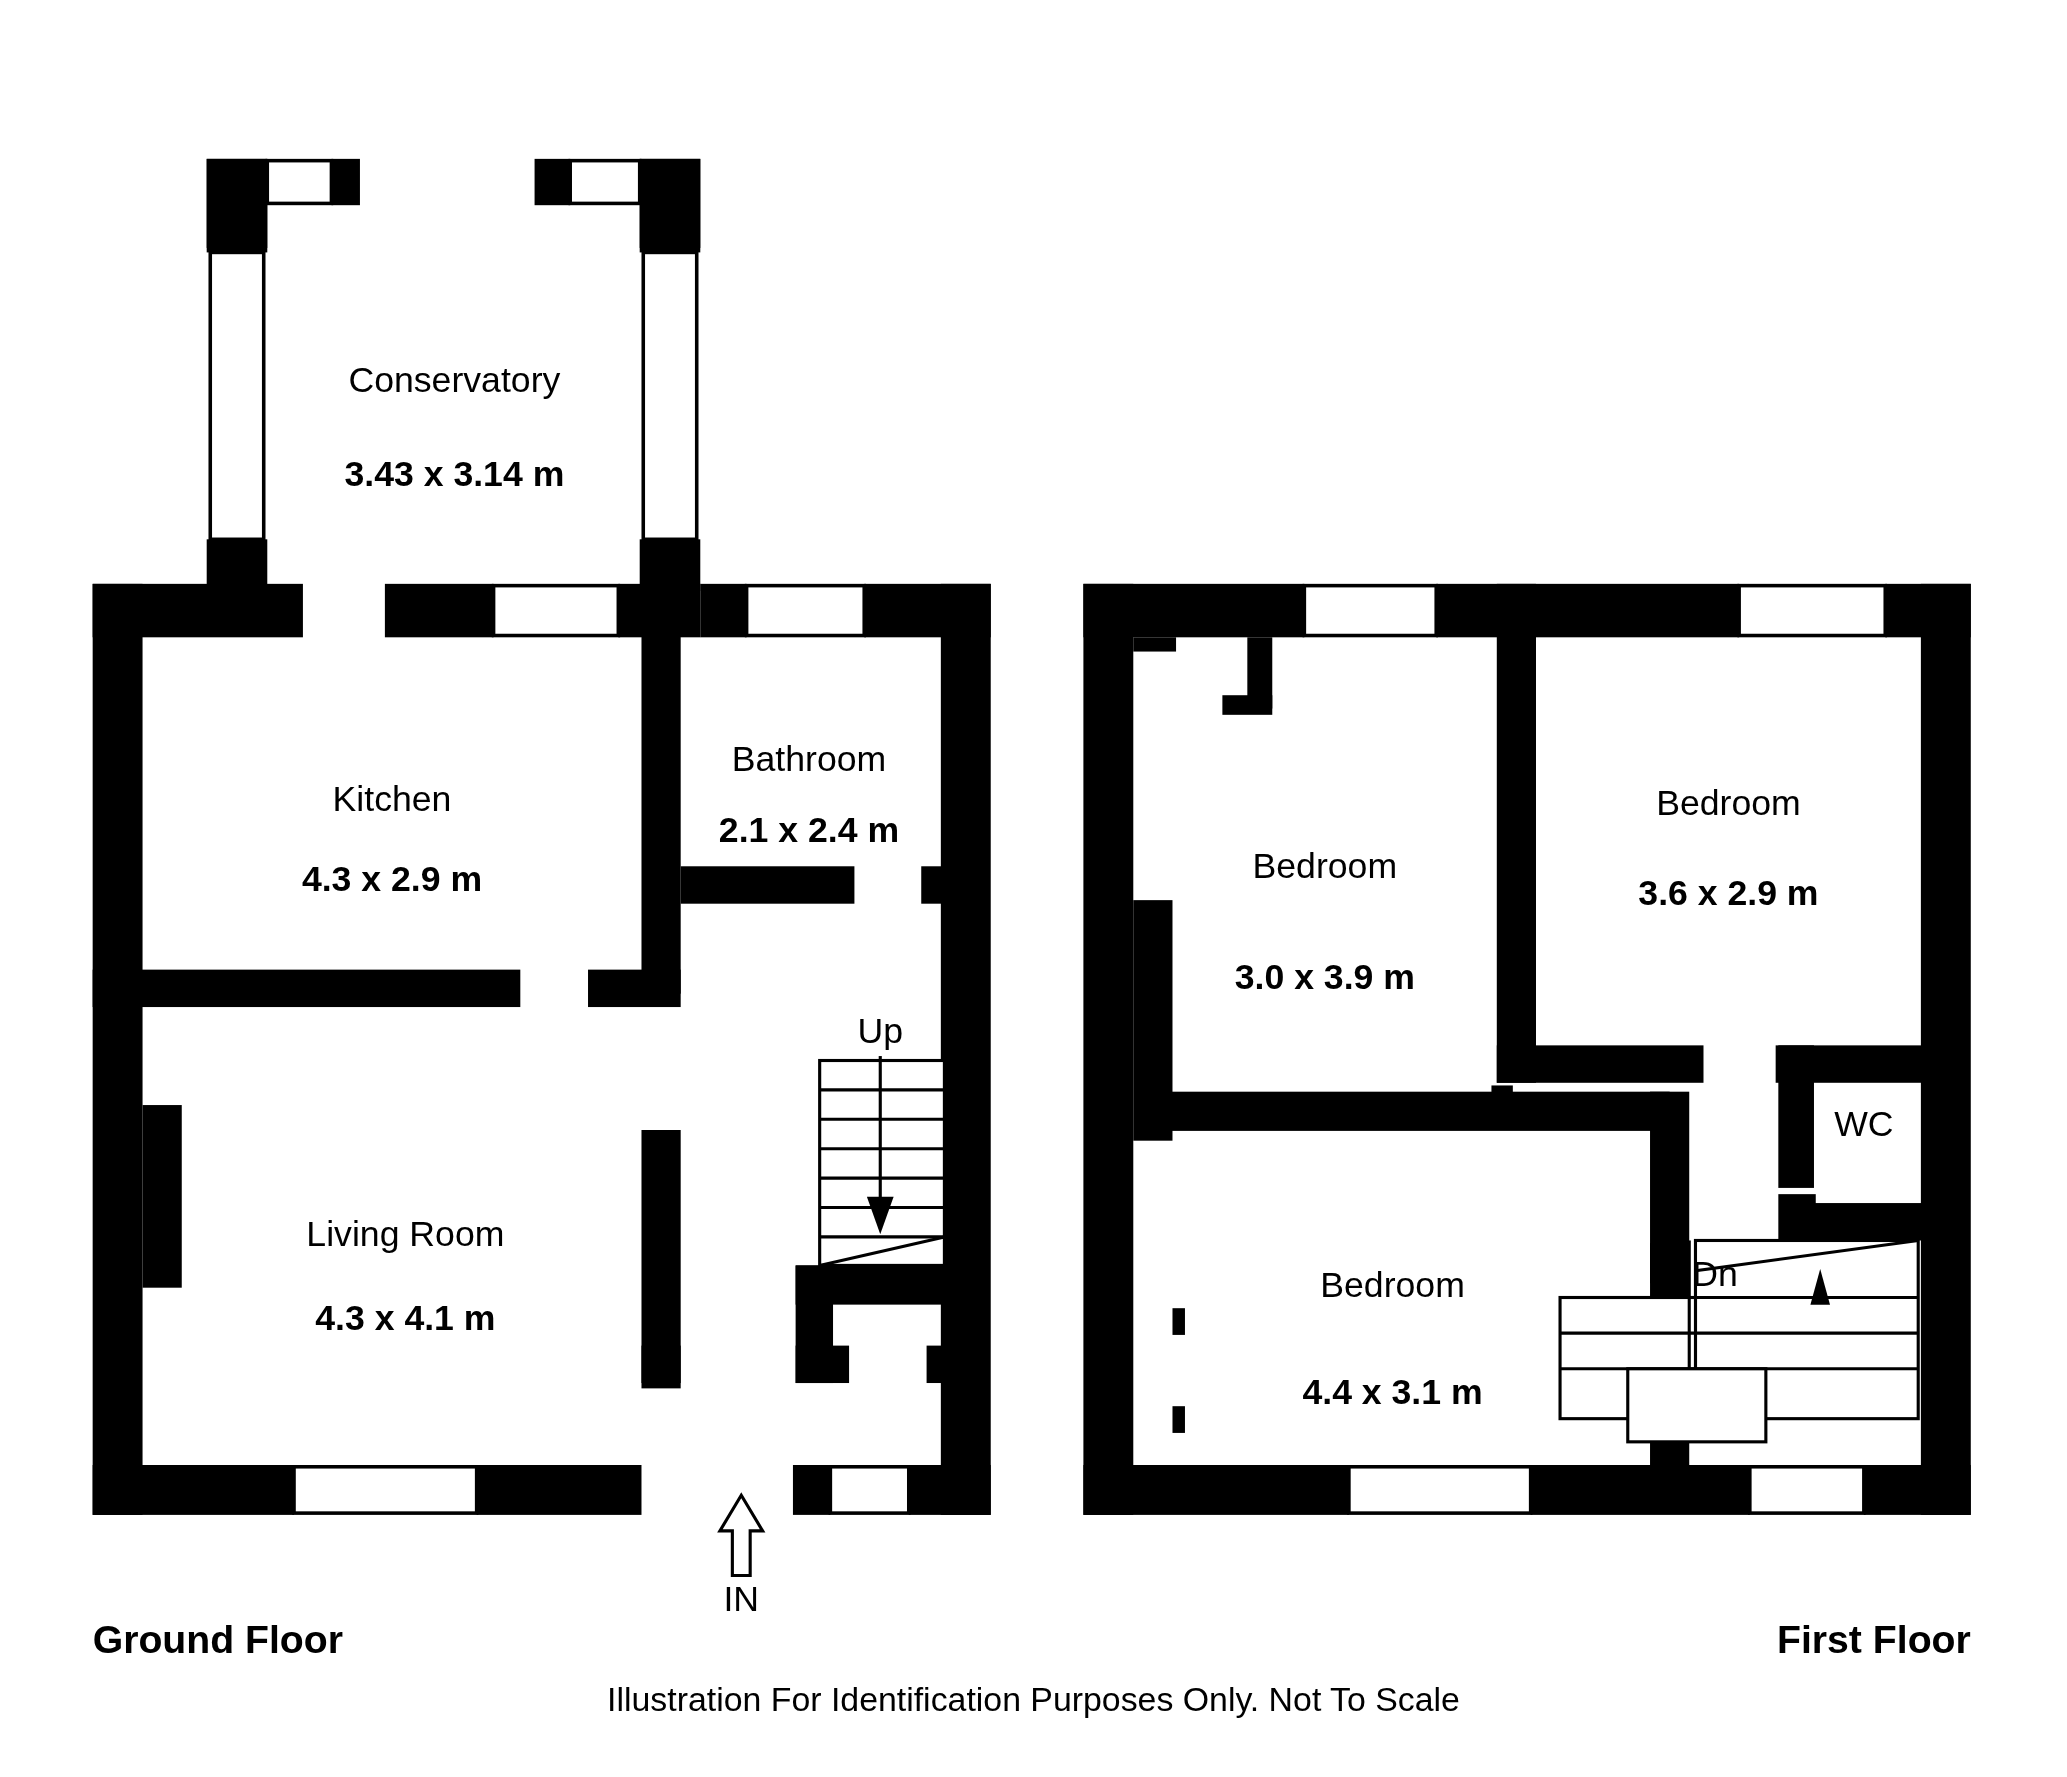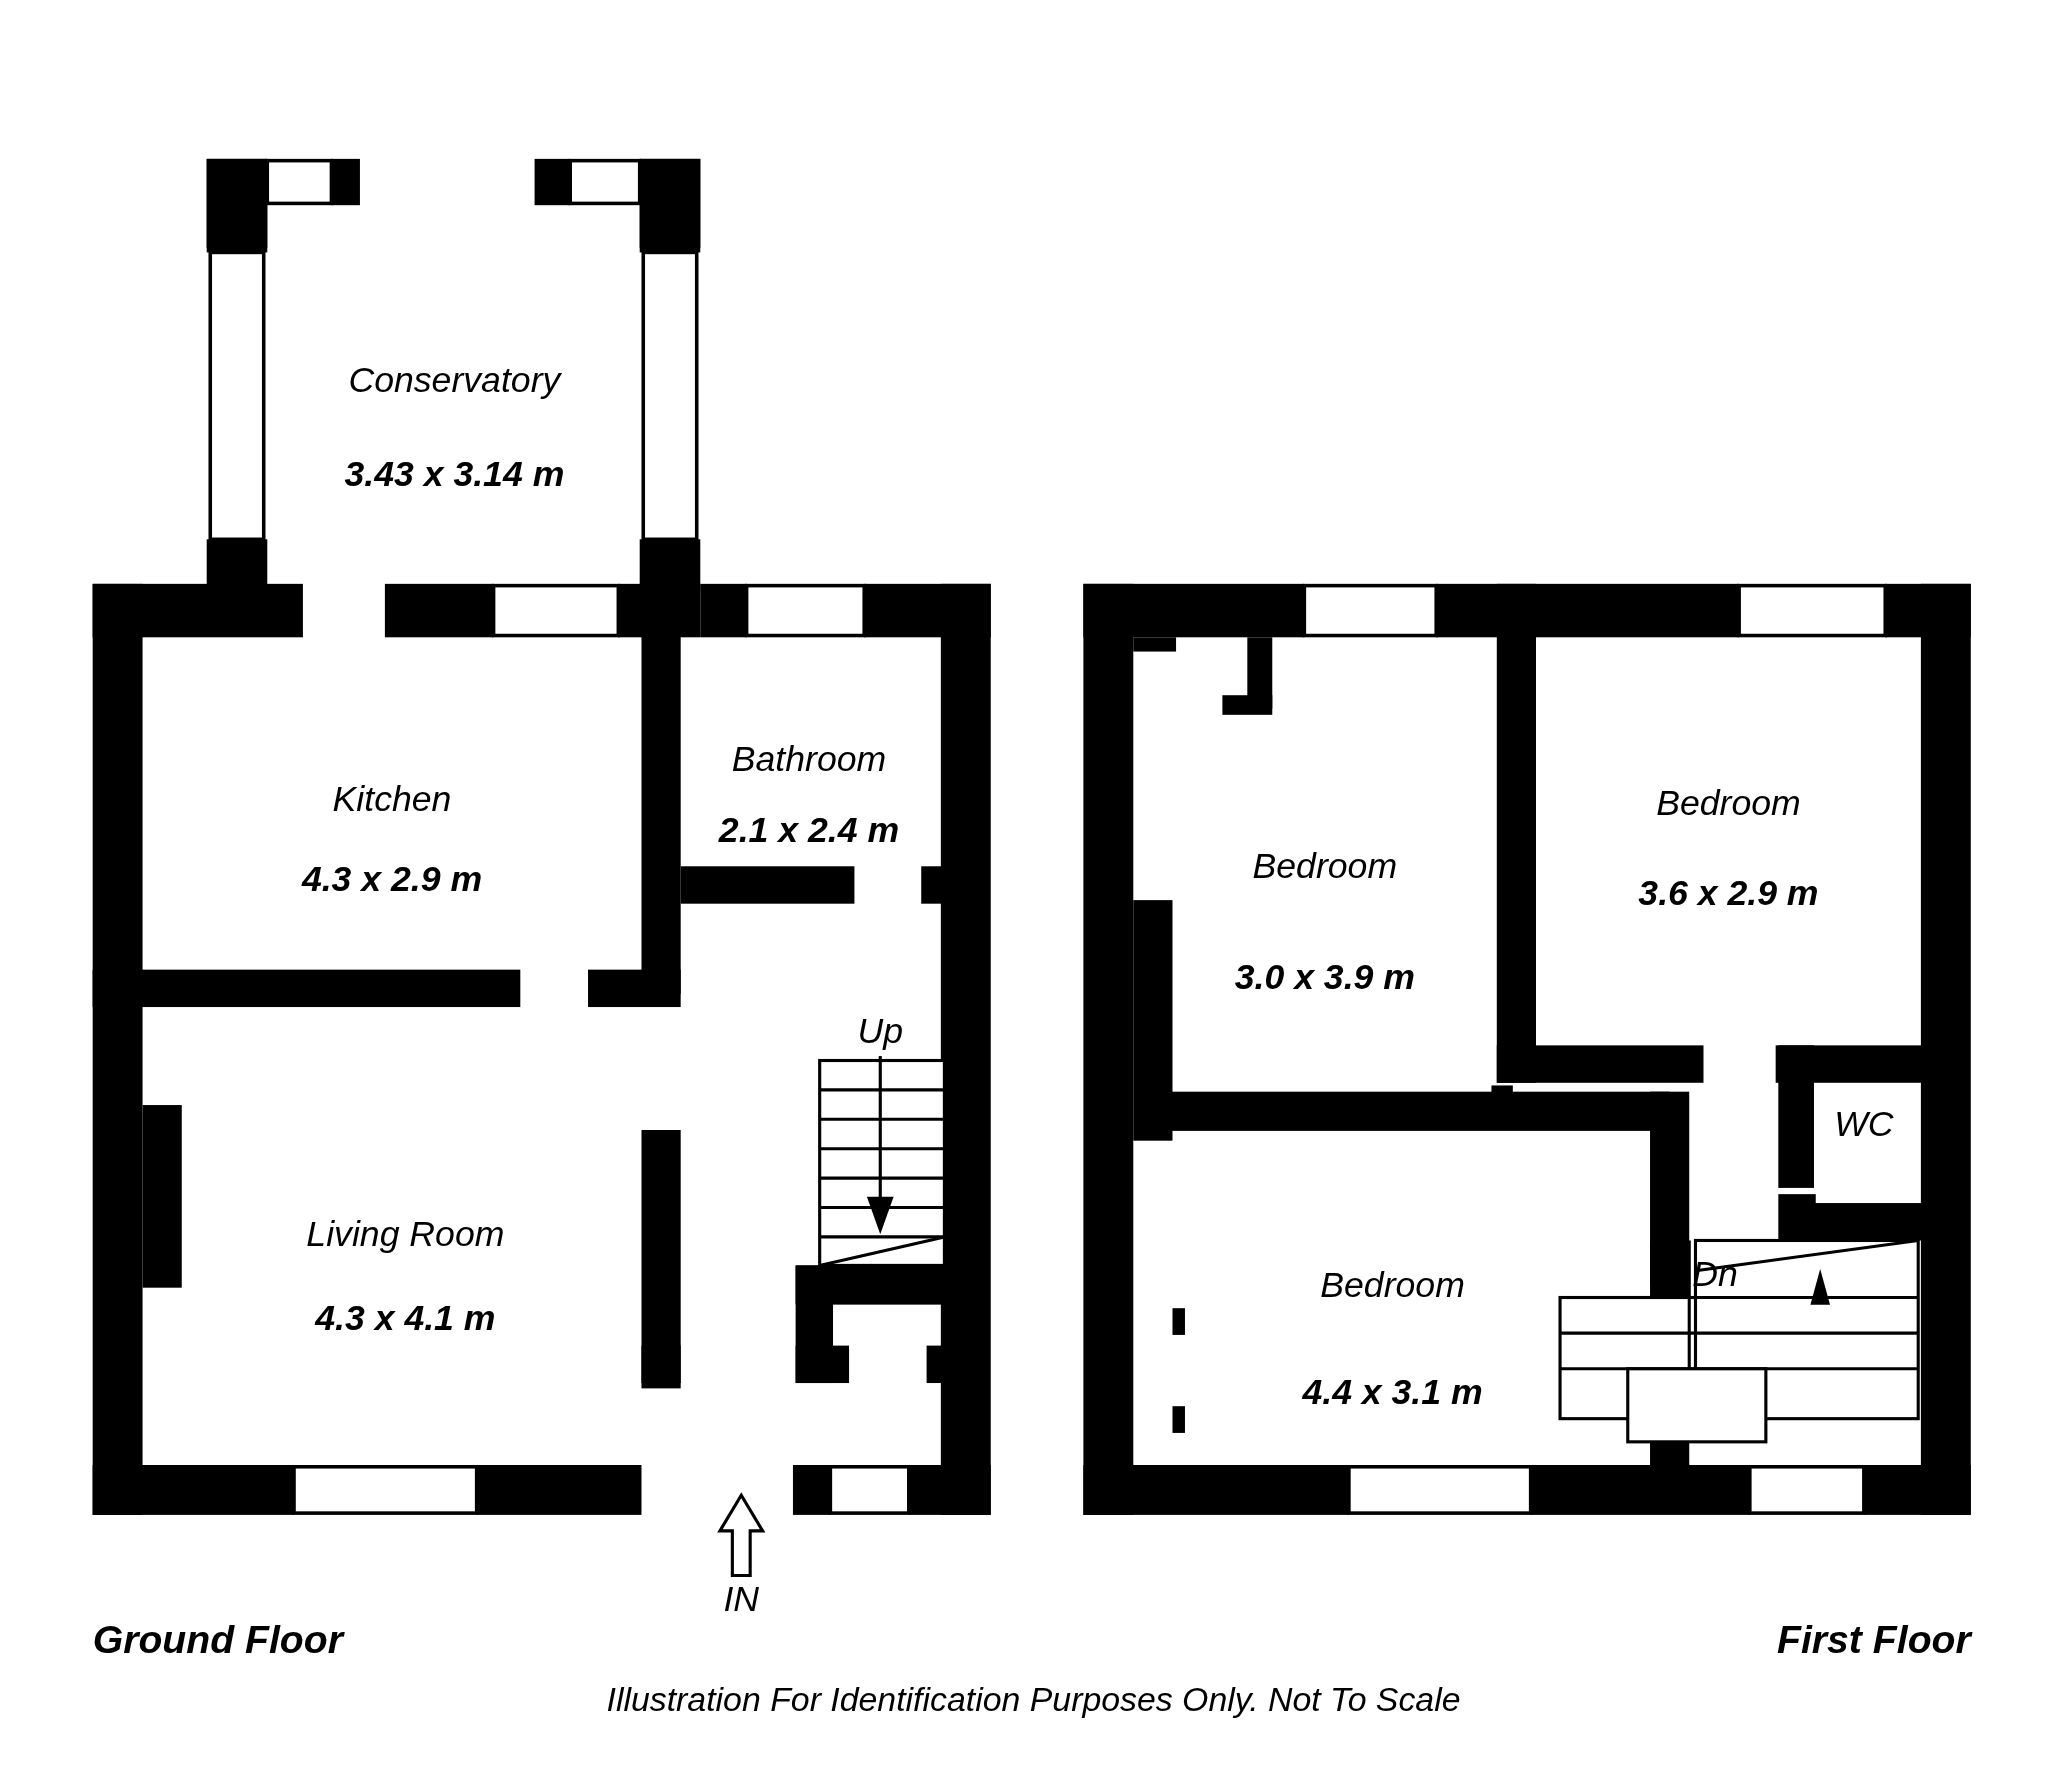--- a/index.html
+++ b/index.html
@@ -13,21 +13,20 @@
     font-family: "Liberation Sans", sans-serif;
     color: #000000;
     overflow: hidden;
     position: relative;
   }
   #floorplan-root {
     position: absolute;
     inset: 0;
     width: 2067px;
     height: 1778px;
-    font-style: italic;
   }
   svg.plan {
     display: block;
     width: 2067px;
     height: 1778px;
   }
   .wall { fill: #000000; }
   .window-frame { fill: #ffffff; stroke: #000000; stroke-width: 4; }
   .stair-line { stroke: #000000; stroke-width: 3.5; fill: none; }
   .stair-box { fill: #ffffff; stroke: #000000; stroke-width: 3.5; }

